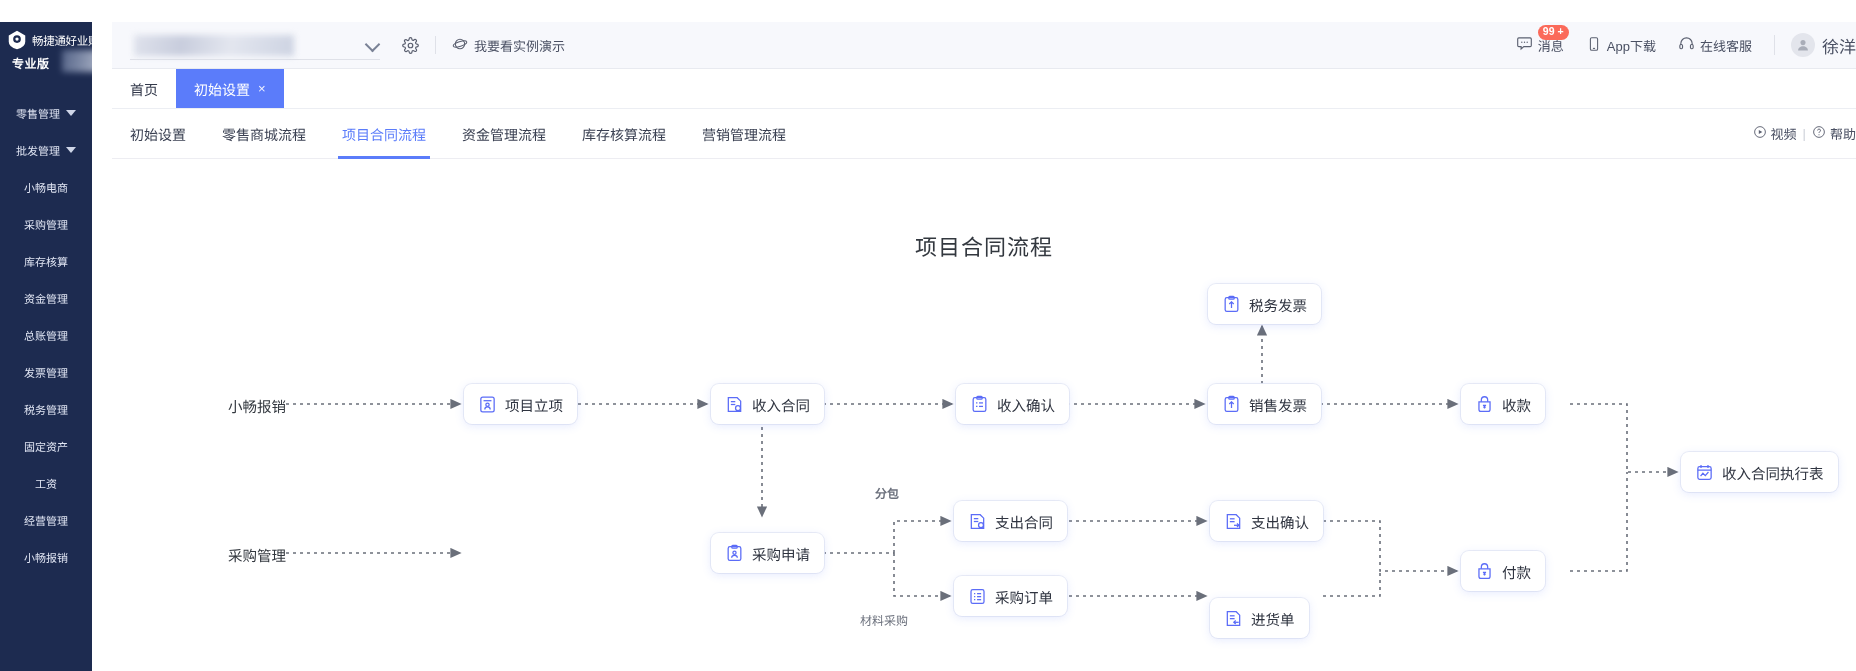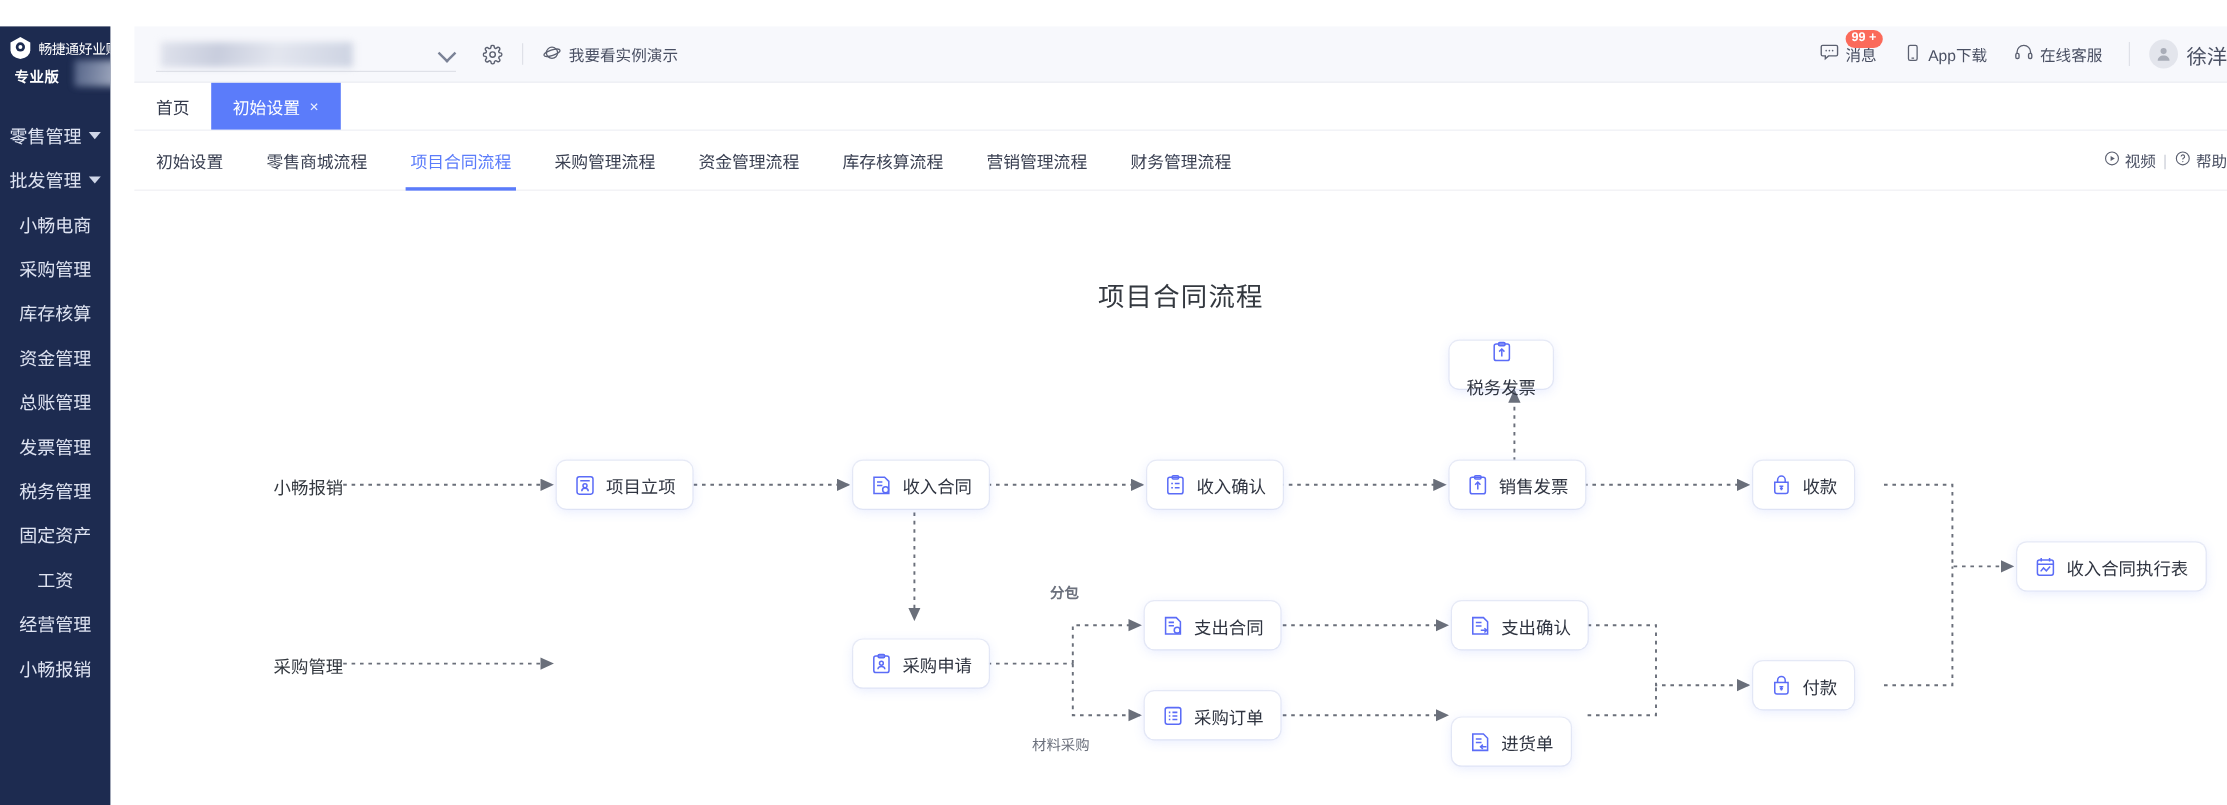--- a/index.html
+++ b/index.html
@@ -39,21 +39,21 @@
     position: absolute; left: 62px; top: 28px;
     width: 55px; height: 22px;
     background: linear-gradient(100deg,#5f6e92 0%,#8e9ab5 35%,#c3cadb 70%,#dfe3ec 100%);
     filter: blur(3px); opacity: .85;
   }
 
   .side-nav { margin-top: 12px; }
   .side-item {
     height: 37px; display: flex; align-items: center;
     justify-content: center; gap: 6px;
-    color: #dfe4f2; font-size: 15px; cursor: pointer;
+    color: #dfe4f2; font-size: 11px; cursor: pointer;
     user-select: none;
   }
   .caret {
     width: 0; height: 0;
     border-left: 5px solid transparent;
     border-right: 5px solid transparent;
     border-top: 6px solid #cfd6e8;
     display: inline-block;
   }
 
@@ -337,33 +337,27 @@
     <div class="subtab">
         <span>初始设置</span>
       </div>
     <div class="subtab">
         <span>零售商城流程</span>
       </div>
     <div class="subtab active">
         <span>项目合同流程</span>
       </div>
     <div class="subtab">
-        <span>采购管理流程</span>
-      </div>
-    <div class="subtab">
         <span>资金管理流程</span>
       </div>
     <div class="subtab">
         <span>库存核算流程</span>
       </div>
     <div class="subtab">
         <span>营销管理流程</span>
-      </div>
-    <div class="subtab">
-        <span>财务管理流程</span>
       </div>
 
     <div class="subnav-right">
       <span class="snr-item">
         <span>
           <svg viewBox="0 0 24 24" width="14" height="14" fill="none" stroke="#5b6070" stroke-width="1.6">
             <circle cx="12" cy="12" r="9.2"></circle>
             <path d="M10 8.4 16 12 10 15.6z" fill="#5b6070" stroke="none"></path>
           </svg>
         </span>
@@ -480,21 +474,21 @@
           <svg viewBox="0 0 24 24" width="19" height="19" fill="none" stroke="#5b6cf7" stroke-width="1.6">
             <rect x="4" y="3.4" width="16" height="17.4" rx="2.2"></rect>
             <rect x="8.6" y="1.8" width="6.8" height="3.4" rx="1.2"></rect>
             <path d="M12 16.4V8.6"></path>
             <path d="M9.2 11.4 12 8.6 14.8 11.4"></path>
           </svg>
         </span>
         <span>销售发票</span>
       </div>
 
-      <div class="node" style="left:1096px; top:125px;flex-direction:column;">
+      <div class="node" style="left:1096px; top:125px;">
         <span class="nicon">
           <svg viewBox="0 0 24 24" width="19" height="19" fill="none" stroke="#5b6cf7" stroke-width="1.6">
             <rect x="4" y="3.4" width="16" height="17.4" rx="2.2"></rect>
             <rect x="8.6" y="1.8" width="6.8" height="3.4" rx="1.2"></rect>
             <path d="M12 16.4V8.6"></path>
             <path d="M9.2 11.4 12 8.6 14.8 11.4"></path>
           </svg>
         </span>
         <span>税务发票</span>
       </div>

